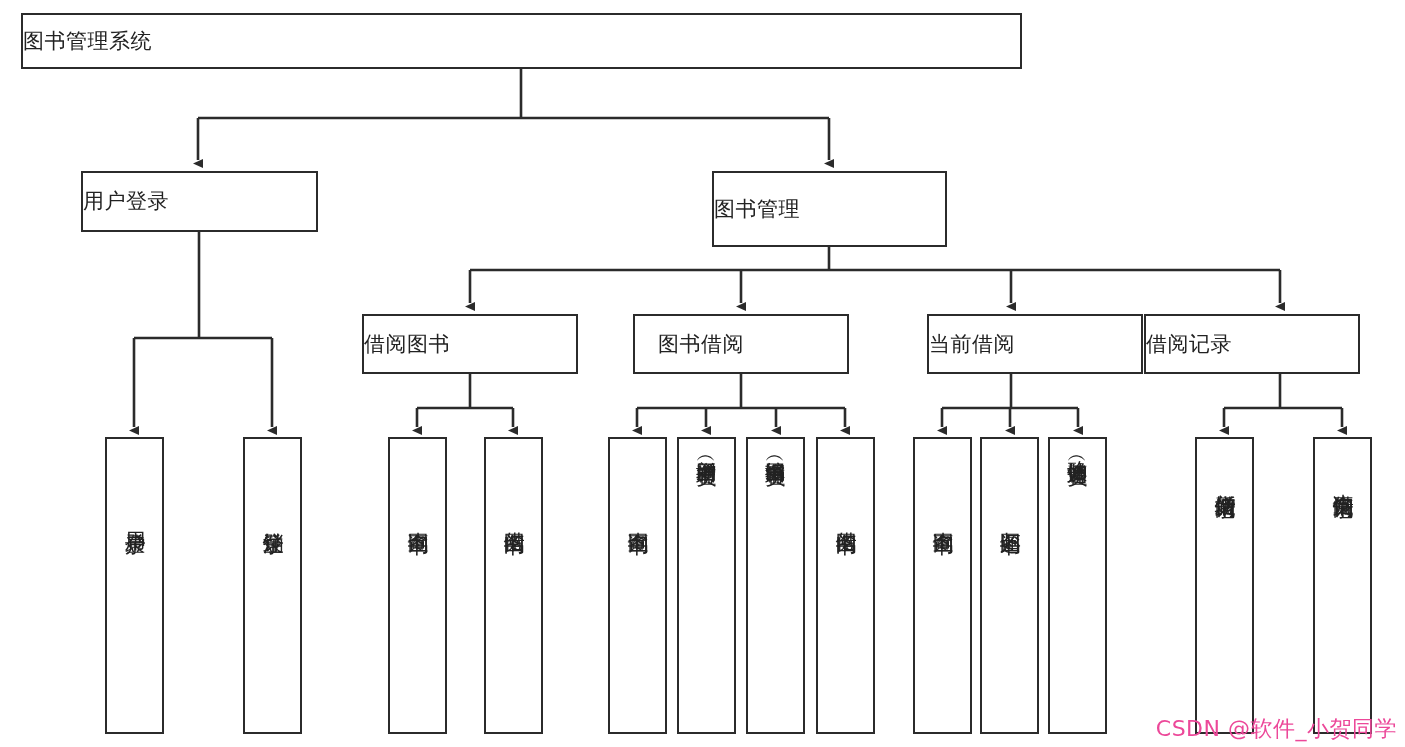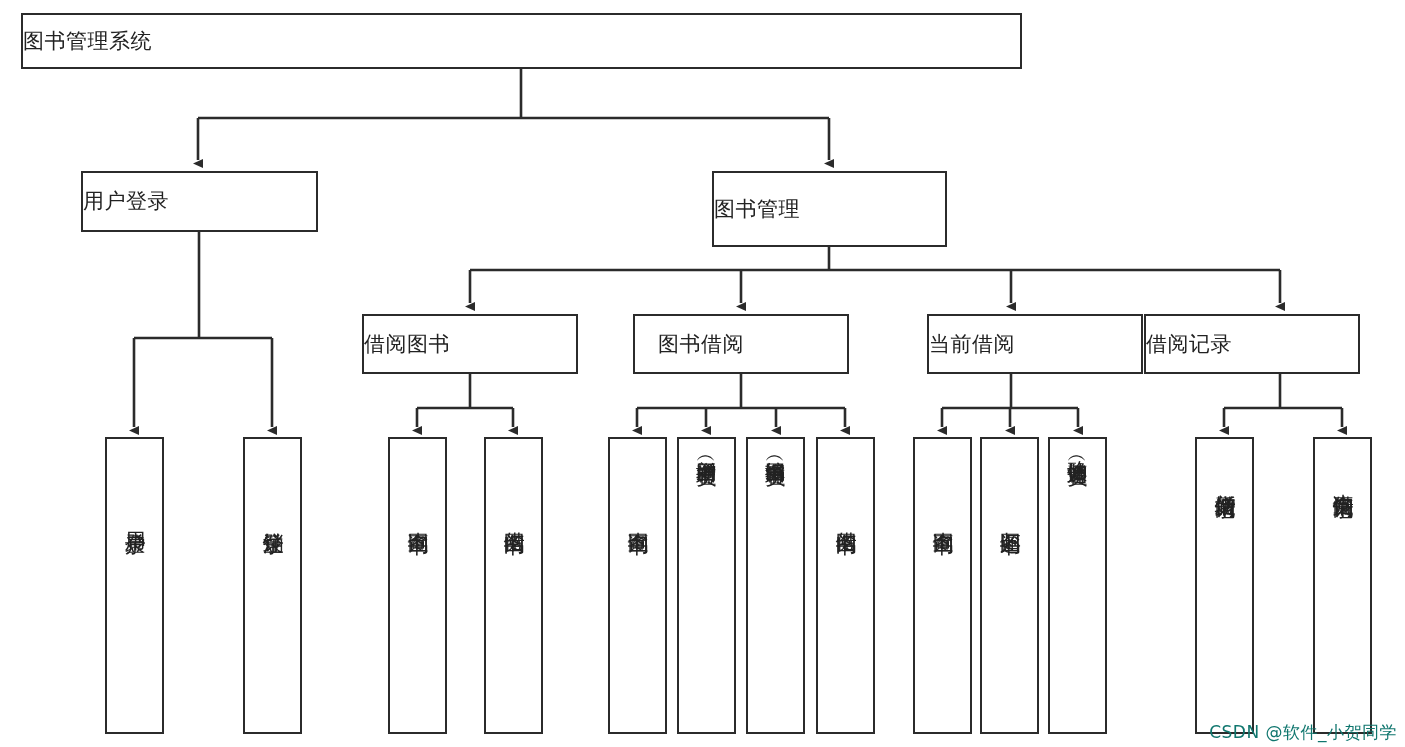--- a/index.html
+++ b/index.html
@@ -60,22 +60,22 @@
     letter-spacing: 1px;
     white-space: nowrap;
   }
   .node.vert.long .label {
     font-size: 20px;
   }
   #watermark {
     position: absolute;
     right: 8px;
     bottom: 3px;
-    font-size: 17px;
-    color: #0f766e;
+    font-size: 22px;
+    color: #ec4899;
     z-index: 5;
     white-space: nowrap;
     letter-spacing: 0.5px;
   }
 </style>
 </head>
 <body>
 
 <div id="diagram-root">
 

